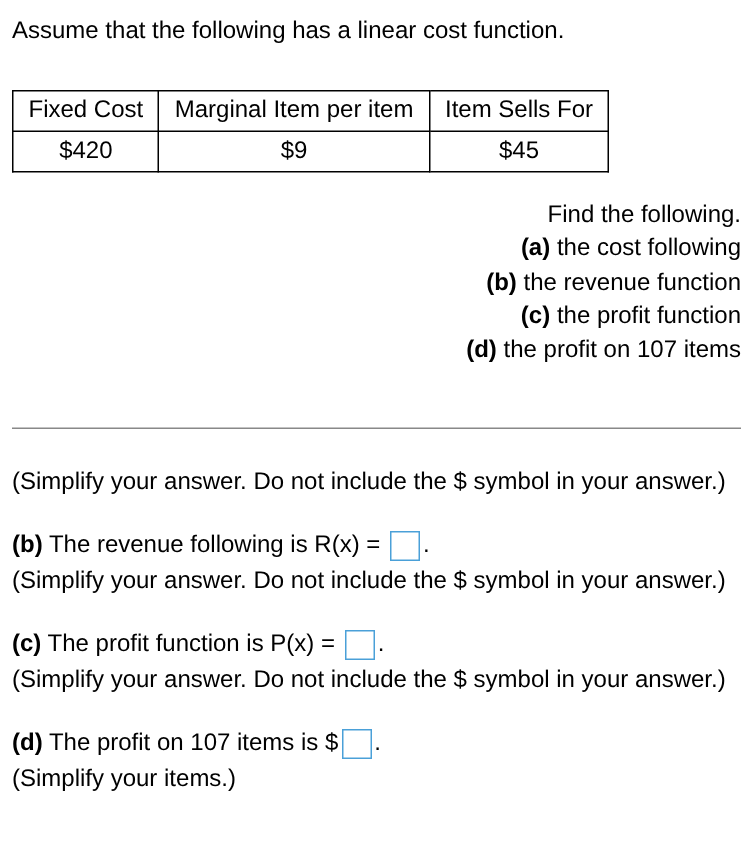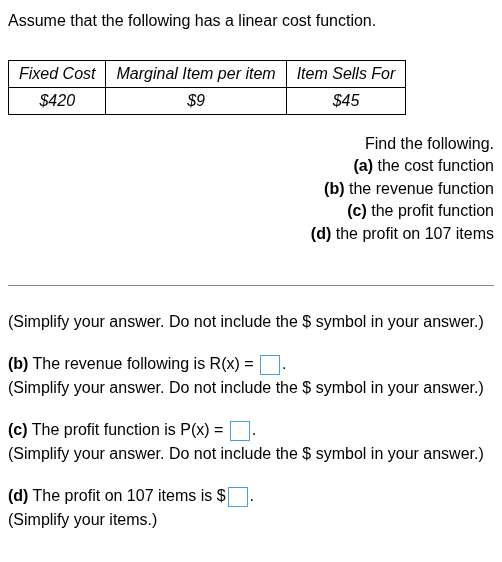--- a/index.html
+++ b/index.html
@@ -1,18 +1,18 @@
 <!DOCTYPE html>
 <html><head>
   <meta charset="utf-8">
   <style>
     * { box-sizing: border-box; margin: 0; padding: 0; }
     body { font-family: Arial, sans-serif; font-size: 16px; color: #000; background: #fff; width: 502px; padding: 12px 8px; }
     .intro { margin-bottom: 30px; }
-    table { border-collapse: collapse; margin-bottom: 18px; font-style: italic; }
+    table { border-collapse: collapse; margin-bottom: 18px; }
     table td, table th { border: 1px solid #000; padding: 4px 10px; text-align: center; font-weight: normal; }
     table th { font-size: 16px; }
     .instructions { margin-bottom: 40px; line-height: 1.4; text-align: right; }
     hr { border: none; border-top: 1px solid #888; margin-bottom: 24px; }
     .answer-block { margin-bottom: 18px; line-height: 1.5; }
     .answer-input {
       display: inline-block;
       width: 20px;
       height: 20px;
       border: 1px solid #4aa0d8;
@@ -37,21 +37,21 @@
   <tr>
     <td>$420</td>
     <td>$9</td>
     <td>$45</td>
   </tr>
 </tbody>
   </table>
 
 <div class="instructions">
   <div>Find the following.</div>
-  <div><span class="bold">(a)</span> <span>the cost function</span></div>
+  <div><span class="bold">(a)</span> <span>the cost following</span></div>
   <div><span class="bold">(b)</span> <span>the revenue function</span></div>
   <div><span class="bold">(c)</span> <span>the profit function</span></div>
   <div><span class="bold">(d)</span> <span>the profit on 107 items</span></div>
 </div>
 
 <hr>
 
 <div class="answer-block">
   <div>(Simplify your answer. Do not include the $ symbol in your answer.)</div>
 </div>

